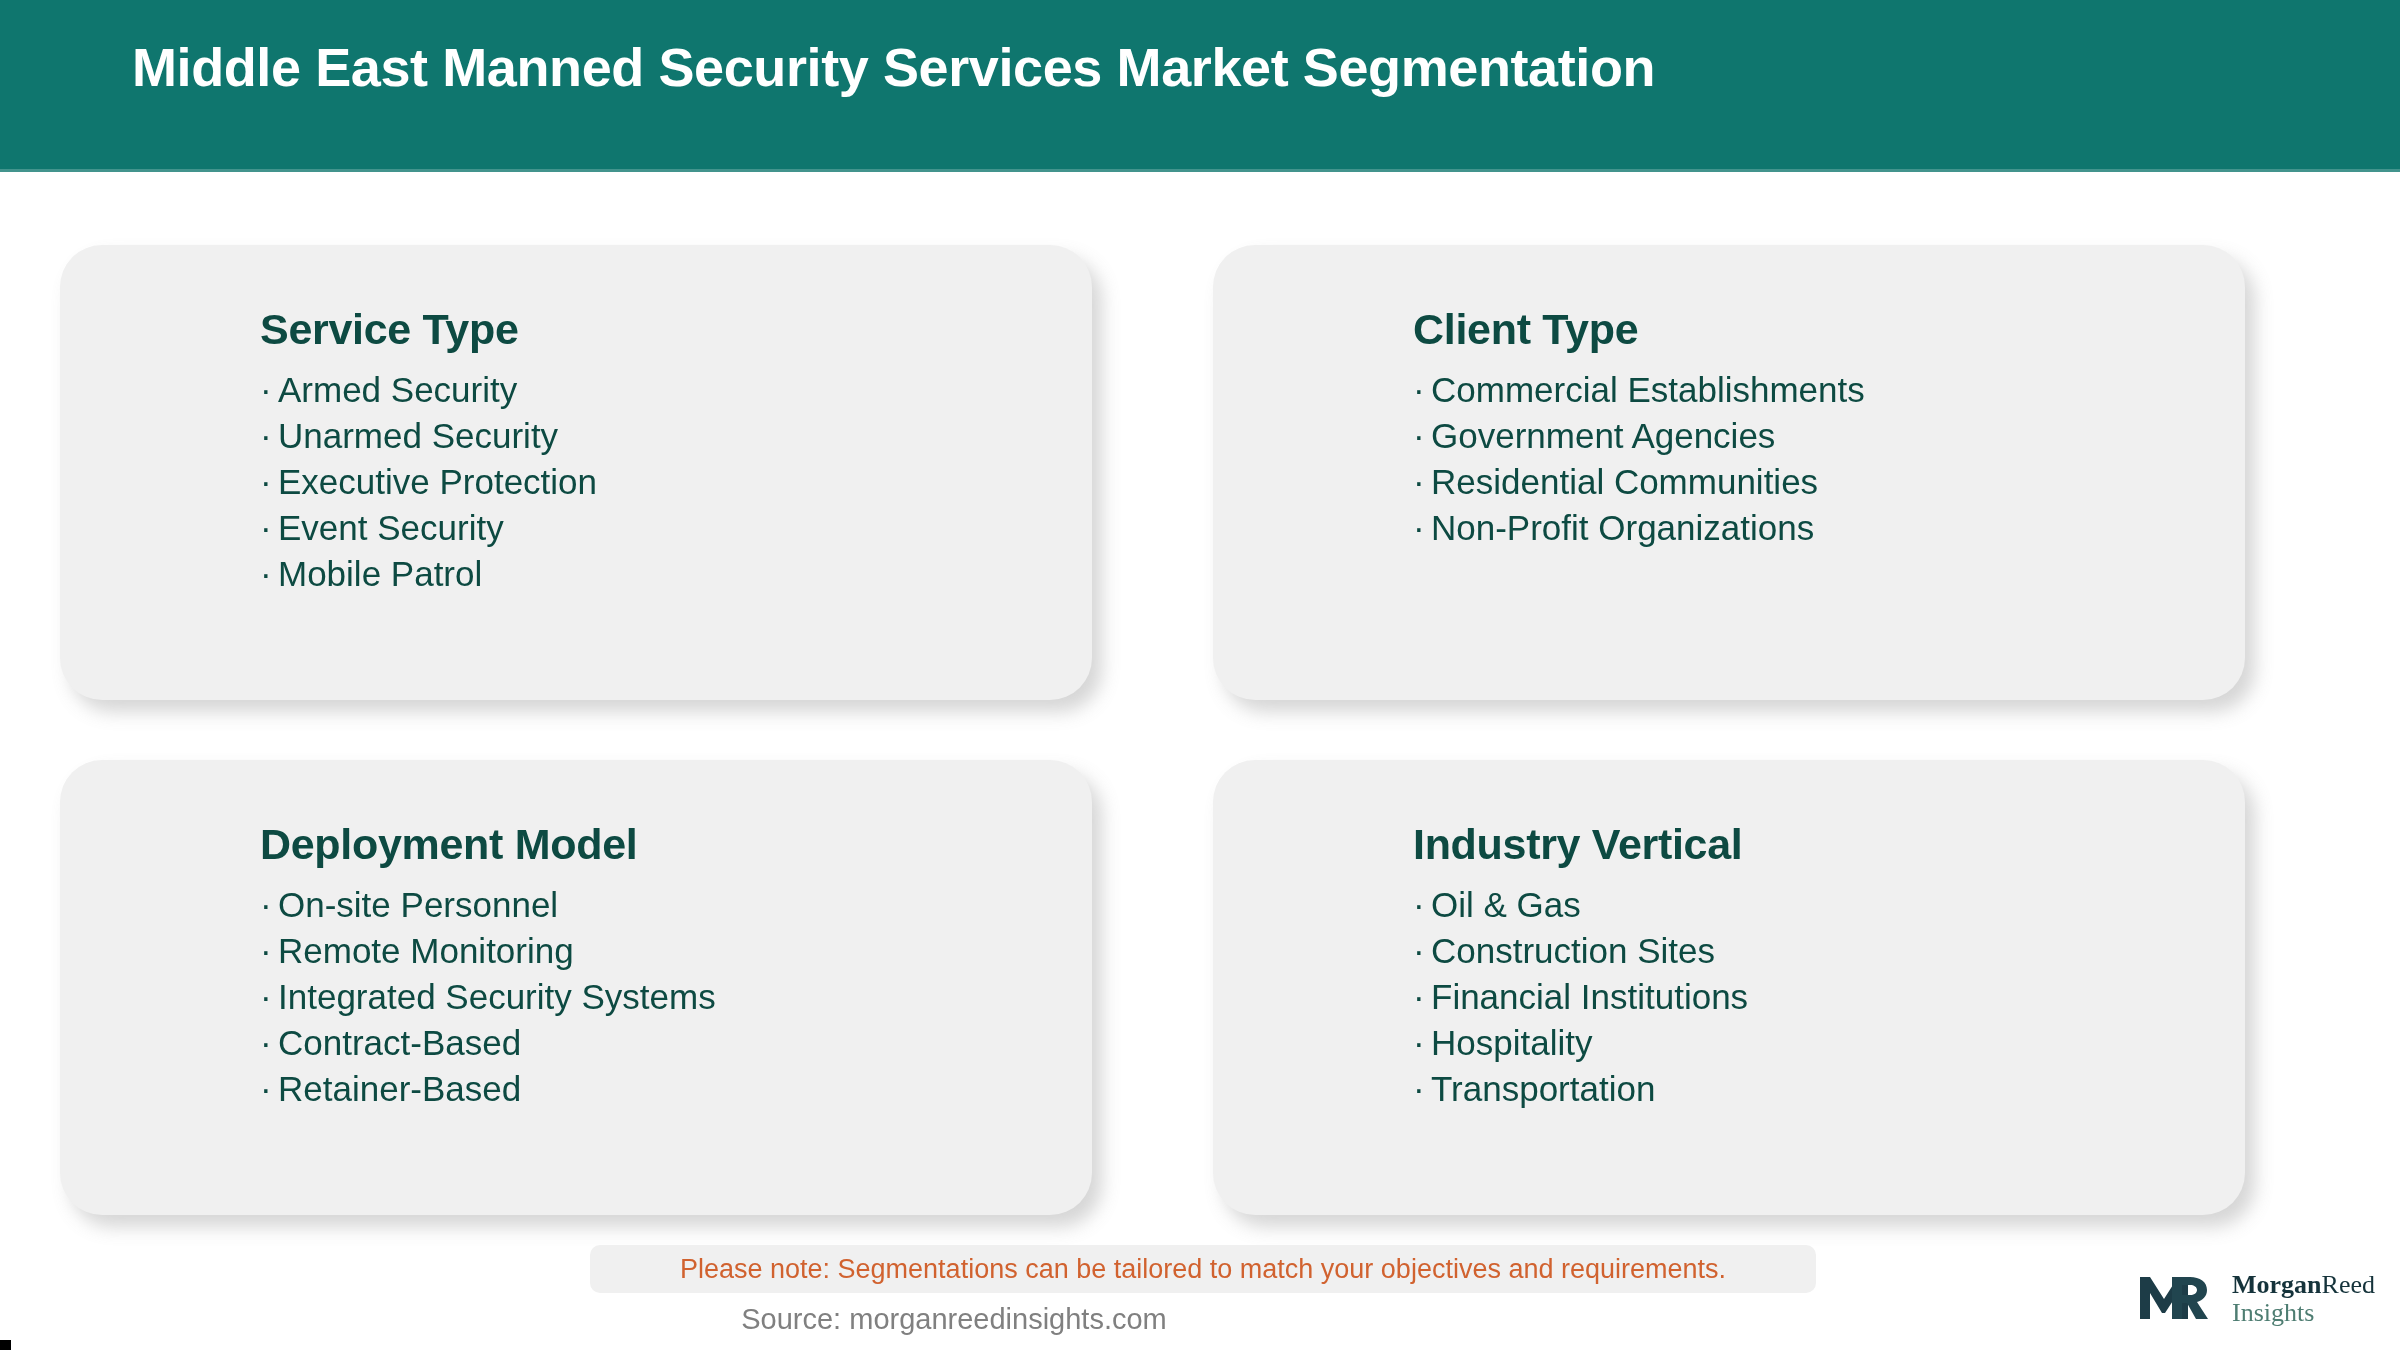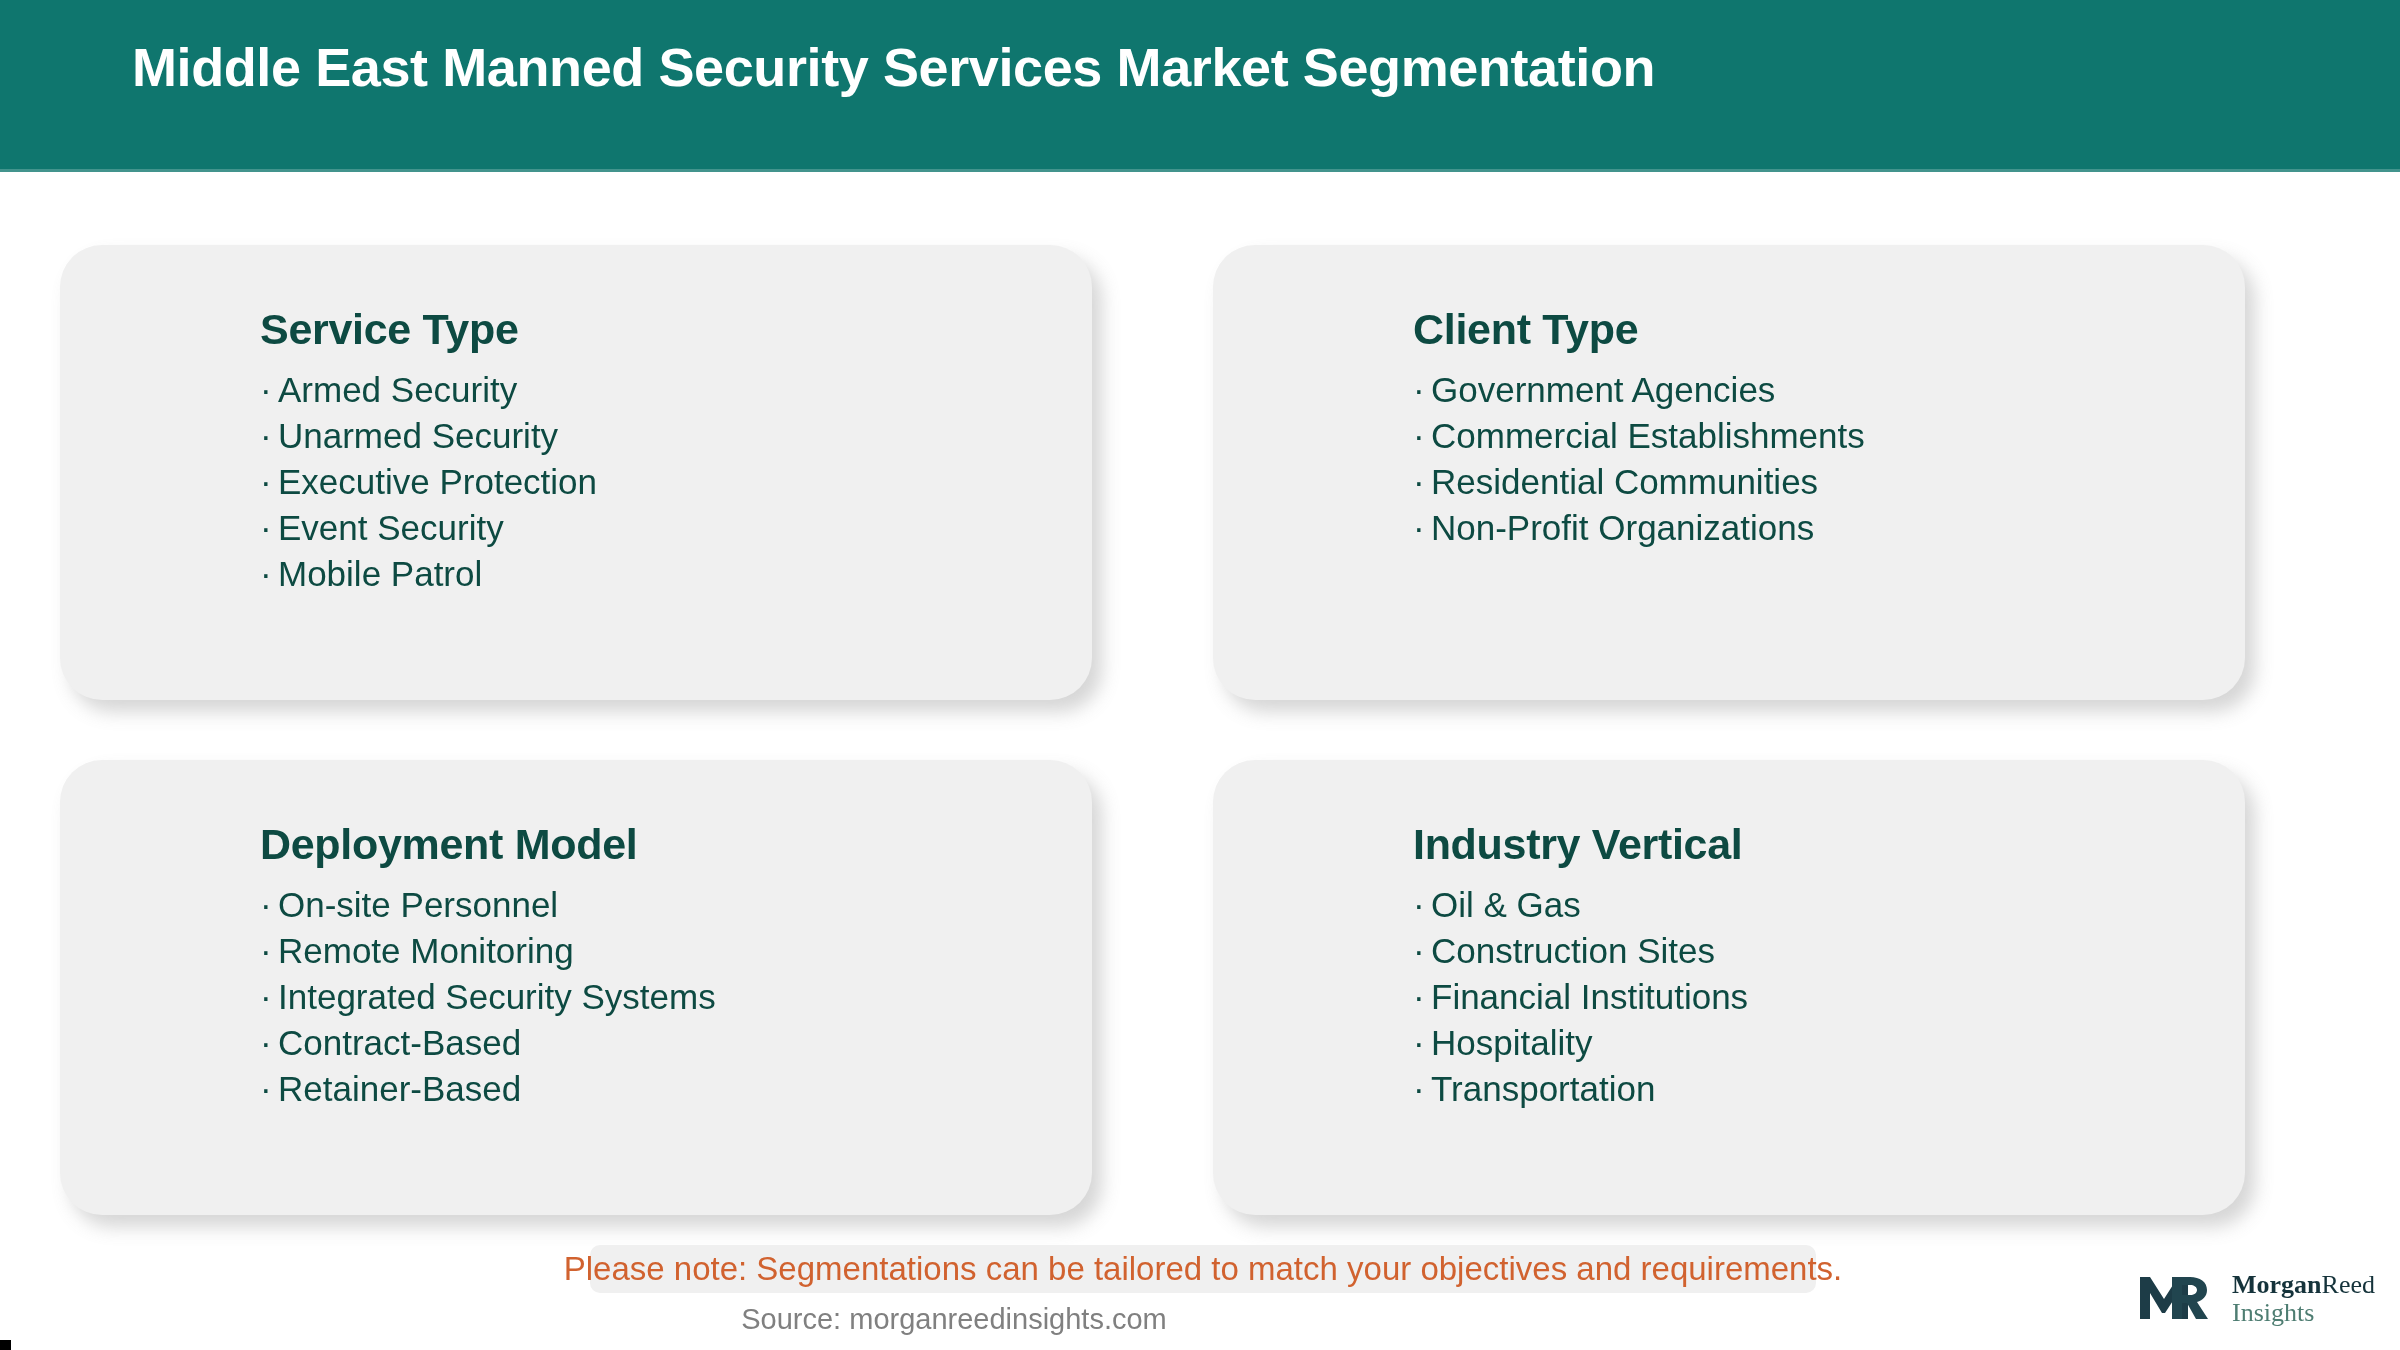--- a/index.html
+++ b/index.html
@@ -115,21 +115,21 @@
     width: 1226px;
     height: 48px;
     background: #f0f0f0;
     border-radius: 10px;
     box-sizing: border-box;
     display: flex;
     align-items: center;
     justify-content: center;
   }
   .note-text {
-    font-size: 33px;
+    font-size: 27px;
     color: #d1622f;
     white-space: nowrap;
   }
   .source-text {
     position: absolute;
     left: 0;
     top: 58px;
     width: 1908px;
     text-align: center;
     font-size: 29px;
@@ -192,22 +192,22 @@
         <li><span class="bullet-dot">·</span><span>Event Security</span></li>
         <li><span class="bullet-dot">·</span><span>Mobile Patrol</span></li>
       </ul>
     </div>
   </div>
 
   <div class="seg-card col-2 row-1">
     <div class="card-inner">
       <div class="card-title">Client Type</div>
       <ul class="card-list">
+        <li><span class="bullet-dot">·</span><span>Commercial Establishments</span></li>
         <li><span class="bullet-dot">·</span><span>Government Agencies</span></li>
-        <li><span class="bullet-dot">·</span><span>Commercial Establishments</span></li>
         <li><span class="bullet-dot">·</span><span>Residential Communities</span></li>
         <li><span class="bullet-dot">·</span><span>Non-Profit Organizations</span></li>
       </ul>
     </div>
   </div>
 
   <div class="seg-card col-1 row-2">
     <div class="card-inner">
       <div class="card-title">Deployment Model</div>
       <ul class="card-list">

